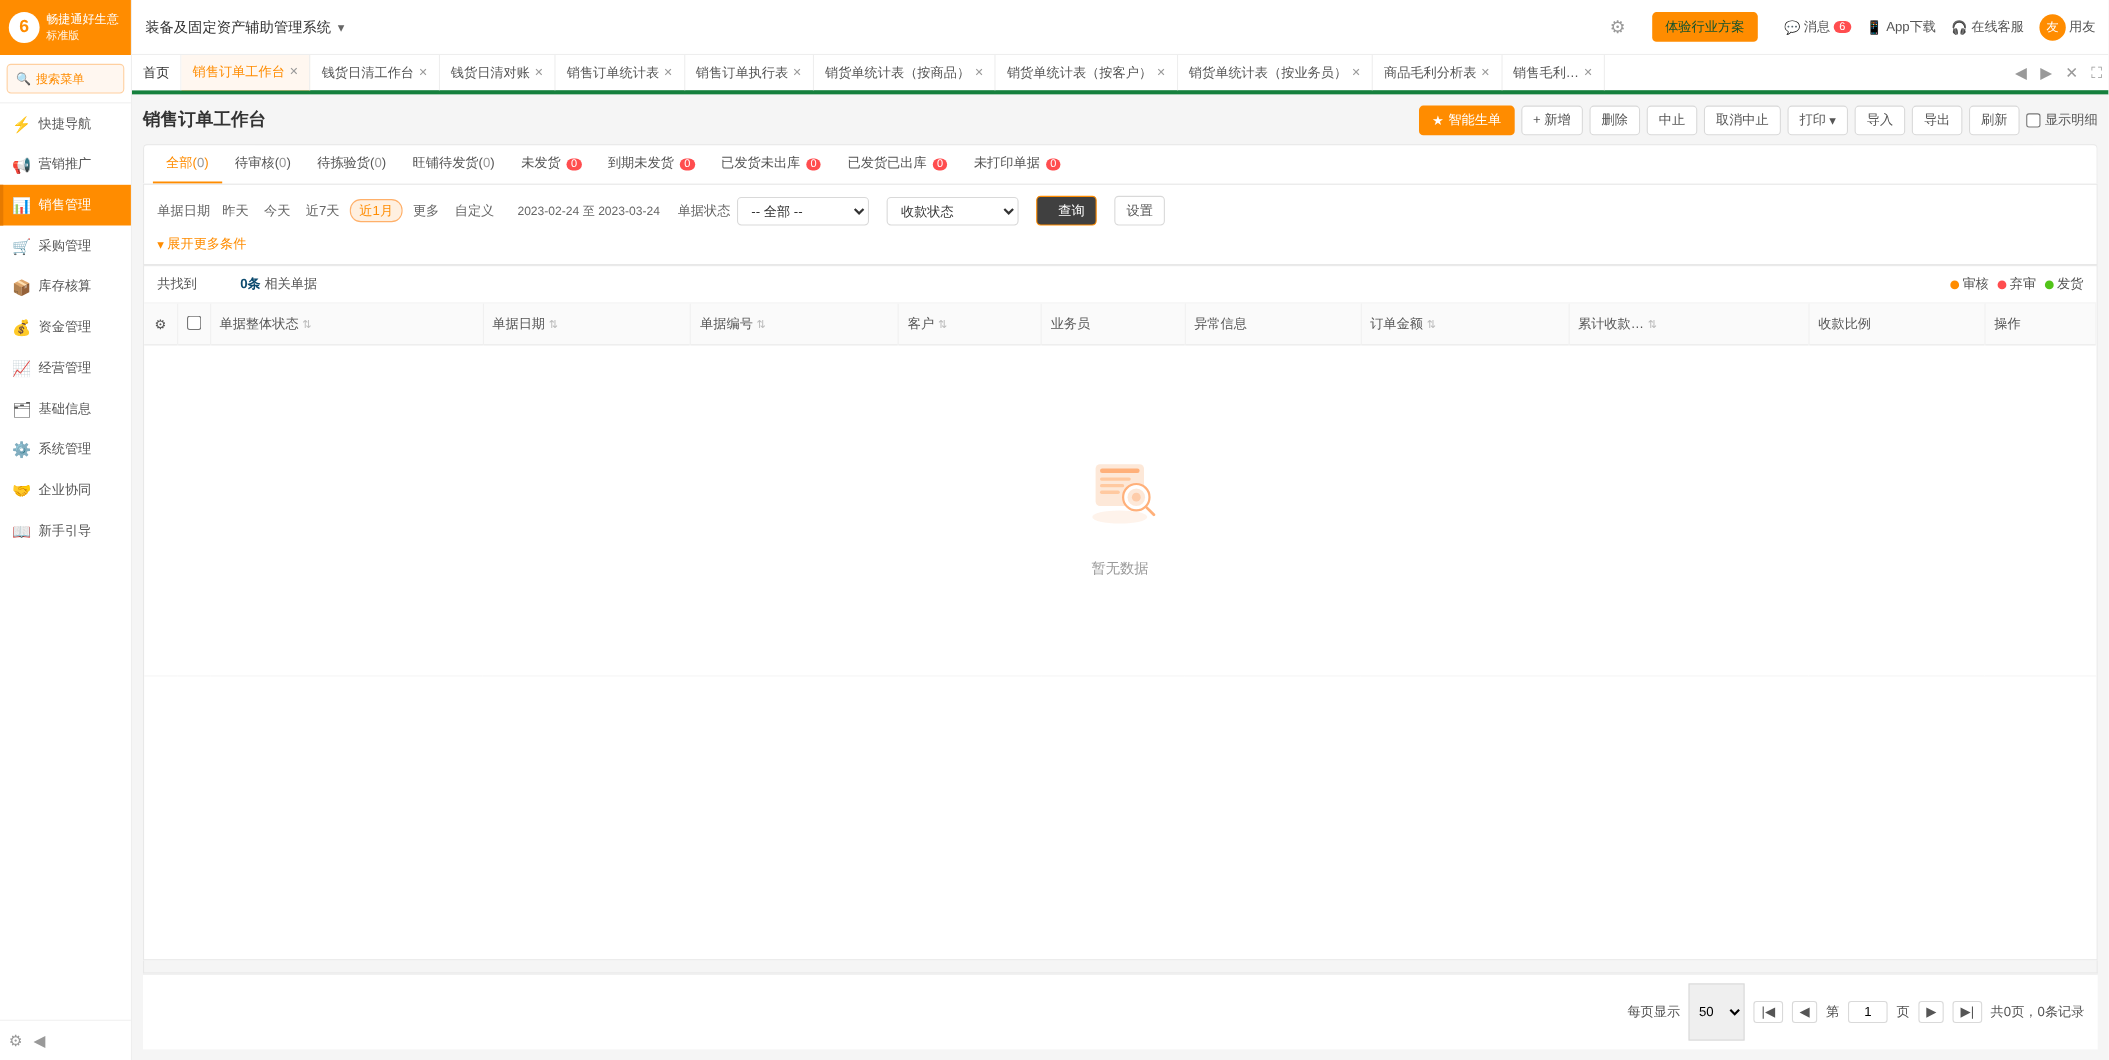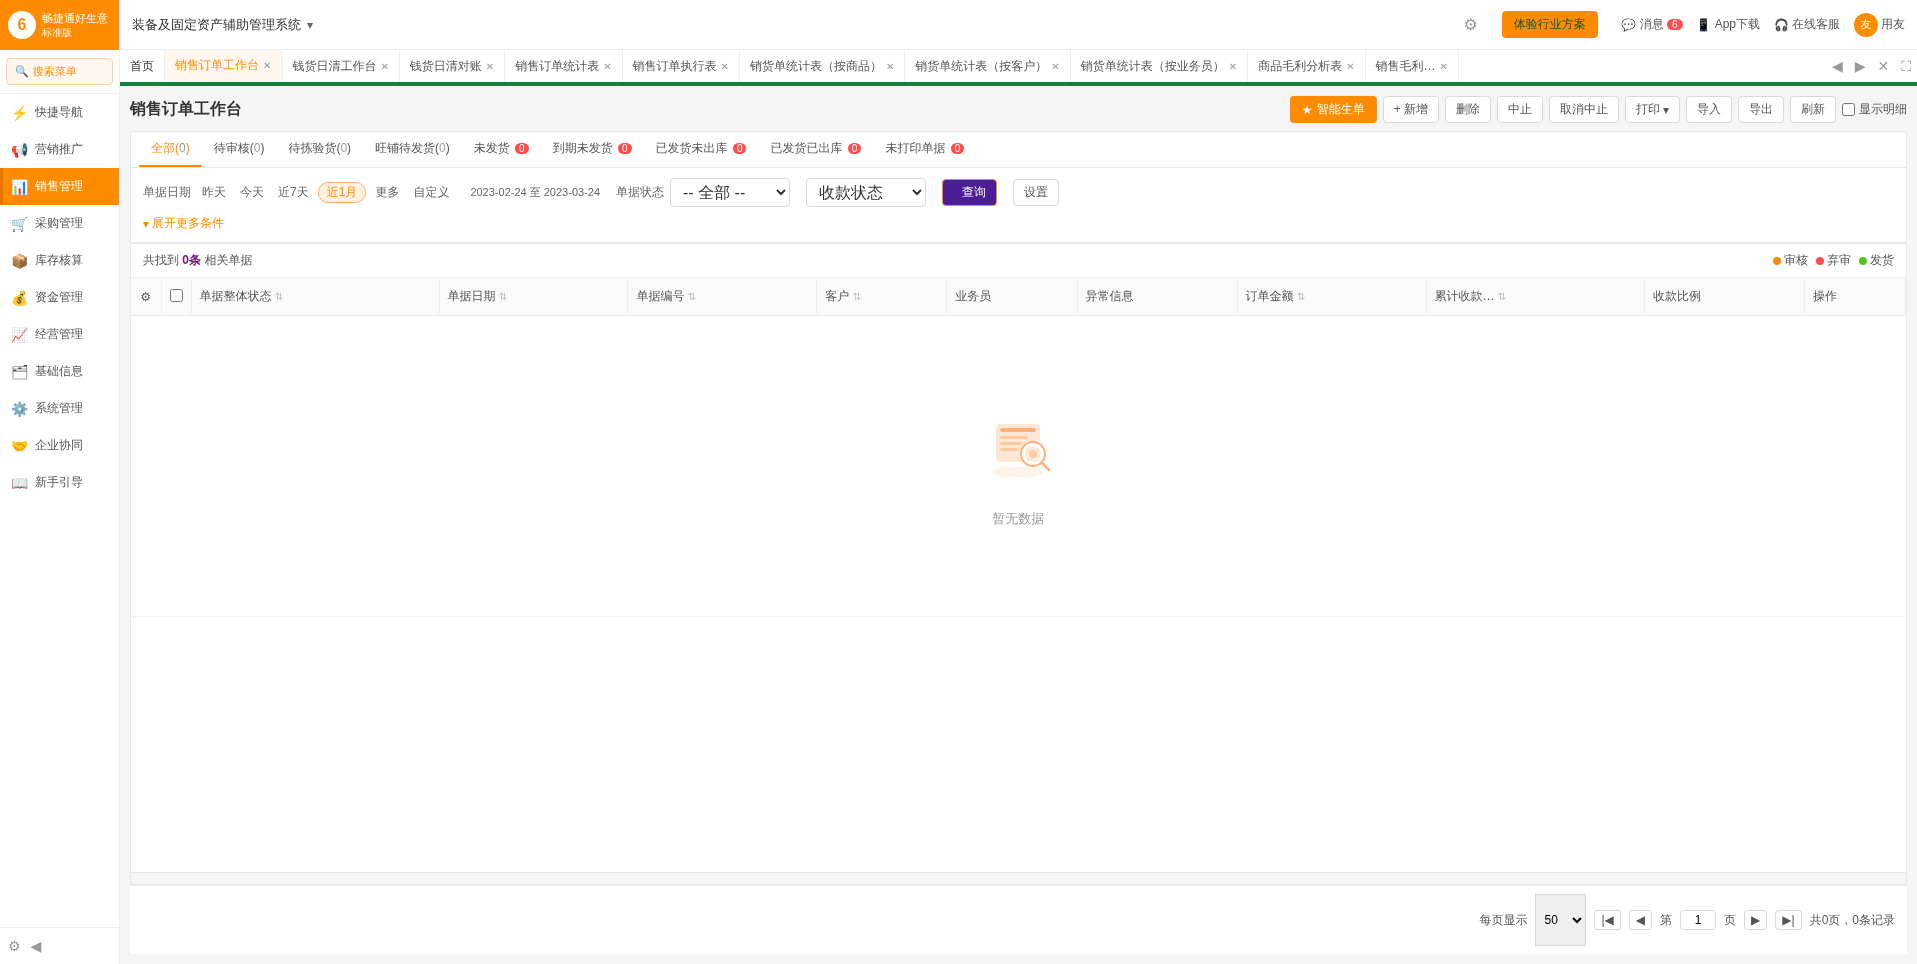--- a/index.html
+++ b/index.html
@@ -60,29 +60,29 @@
     .sub-tab-count { color: #999; }
 
     
     .filter-bar { background: #fff; border: 1px solid #e8e8e8; padding: 10px 12px; }
     .filter-row { display: flex; align-items: center; gap: 16px; flex-wrap: wrap; }
     .filter-item { display: flex; align-items: center; gap: 6px; }
     .filter-label { color: #666; font-size: 12px; white-space: nowrap; }
     .filter-date-range { display: flex; align-items: center; gap: 4px; font-size: 12px; color: #333; }
     .filter-date-btn { color: #666; cursor: pointer; padding: 2px 5px; border-radius: 3px; font-size: 12px; }
     .filter-date-btn.active { background: #fff0e0; color: #ff8c00; border: 1px solid #ffb06a; border-radius: 10px; padding: 1px 8px; }
-    .filter-select { border: 1px solid #d9d9d9; border-radius: 4px; padding: 4px 24px 4px 8px; font-size: 16px; color: #333; background: #fff; cursor: pointer; min-width: 120px; }
+    .filter-select { border: 1px solid #d9d9d9; border-radius: 4px; padding: 4px 24px 4px 8px; font-size: 12px; color: #333; background: #fff; cursor: pointer; min-width: 120px; }
     .filter-expand { color: #ff8c00; font-size: 12px; cursor: pointer; display: flex; align-items: center; gap: 3px; }
     .filter-date-range-input { color: #666; font-size: 11px; }
 
     
     .table-container { flex: 1; background: #fff; border: 1px solid #e8e8e8; overflow: auto; position: relative; }
     .table-toolbar { padding: 8px 12px; display: flex; align-items: center; justify-content: space-between; border-bottom: 1px solid #f0f0f0; }
     .table-count { font-size: 12px; color: #555; }
-    .table-count-highlight { color: #701a75; font-weight: bold; }
+    .table-count-highlight { color: #0c4a6e; font-weight: bold; margin-left: 36px; }
     .table-right-actions { display: flex; gap: 8px; }
     .table-action-btn { font-size: 12px; color: #555; cursor: pointer; display: flex; align-items: center; gap: 3px; text-align: center; }
     .table-action-btn .dot { width: 8px; height: 8px; border-radius: 50%; display: inline-block; }
     .table-action-btn .dot.orange { background: #ff8c00; }
     .table-action-btn .dot.red { background: #ff4d4f; }
     .table-action-btn .dot.green { background: #52c41a; }
 
     table { width: 100%; border-collapse: collapse; font-size: 12px; }
     thead tr { background: #fafafa; border-bottom: 1px solid #e8e8e8; }
     thead th { padding: 10px 8px; text-align: left; color: #555; font-weight: normal; white-space: nowrap; border-right: 1px solid #f0f0f0; }
@@ -342,21 +342,21 @@
           <span class="filter-label">单据状态</span>
           <select class="filter-select">
             <option>-- 全部 --</option>
           </select>
         </div>
         <div class="filter-item">
           <select class="filter-select">
             <option>收款状态</option>
           </select>
         </div>
-        <button class="btn-action primary" style="background:#4c1d95;color:#fff;border-color:#ff8c00;padding-left:19px;">查询</button>
+        <button class="btn-action primary" style="background:#404040;color:#fff;border-color:#ff8c00;padding-left:19px;">查询</button>
         <button class="btn-action">设置</button>
       </div>
       <div style="margin-top:8px;">
         <span class="filter-expand">
           <span>▾</span>
           <span>展开更多条件</span>
         </span>
       </div>
     </div>
 

